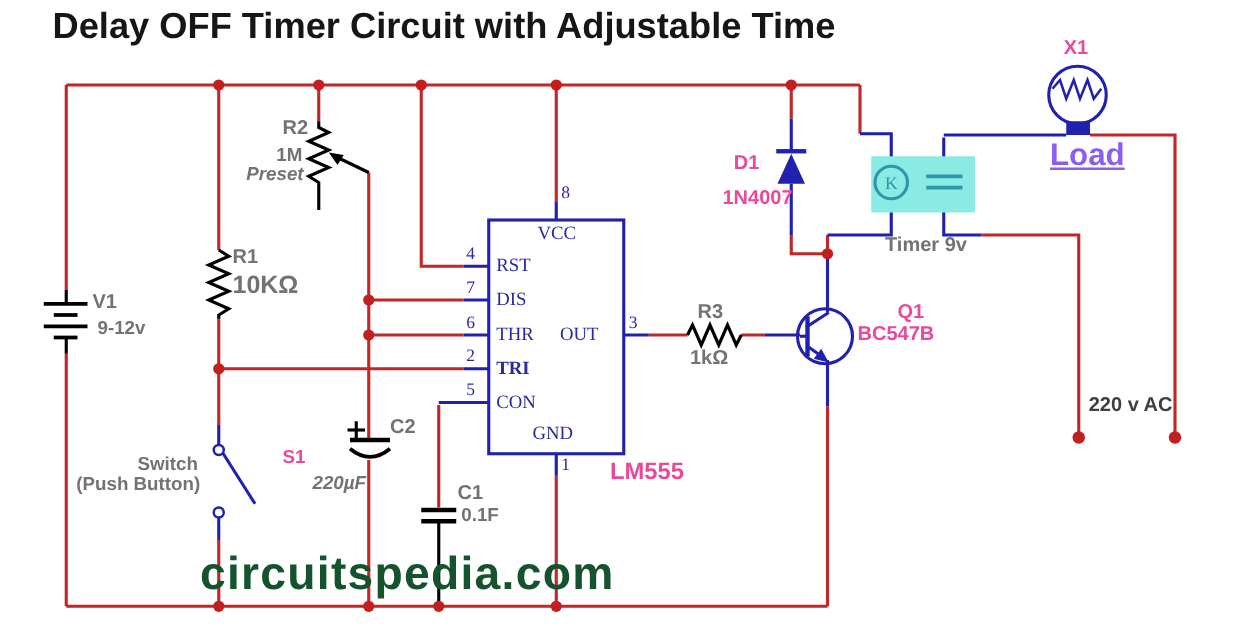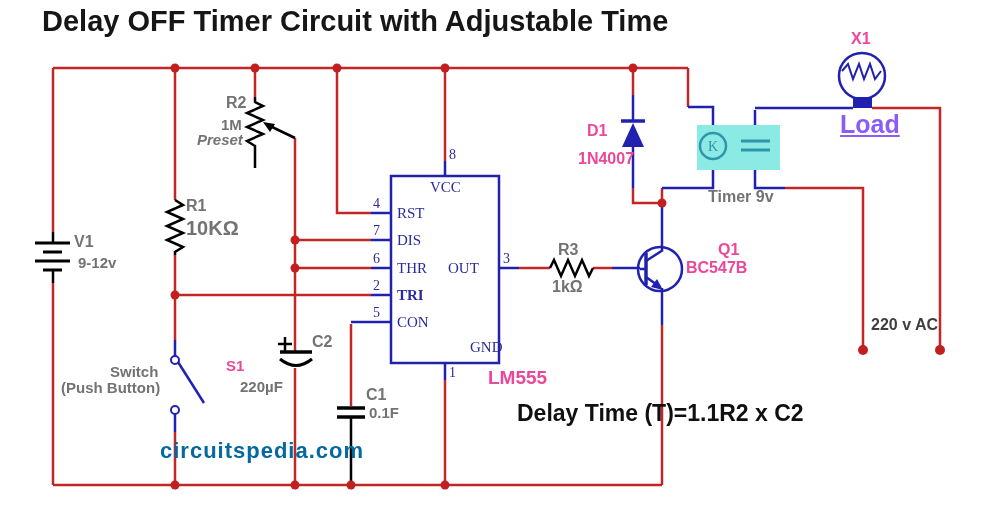--- a/index.html
+++ b/index.html
@@ -7,21 +7,21 @@
          font-family:"Liberation Sans", sans-serif;}
   #circuit-svg{position:absolute;left:0;top:0;}
   .lbl{position:absolute;font-weight:bold;white-space:nowrap;line-height:1;}
   .dark{color:#737373;}
   .blue{color:#ec4899;}
   .gray{color:#8b5cf6;text-decoration:underline;}
   .pin{font-family:"Liberation Serif", serif;color:#2a2a9e;font-weight:normal;font-size:15px;}
   .num{font-family:"Liberation Serif", serif;color:#2a2a9e;font-weight:normal;font-size:14px;}
   .title{font-size:29px;color:#161616;letter-spacing:0px;margin-left:14px;}
   .formula{font-size:23px;color:#101010;}
-  .watermark{font-size:22px;color:#0369a1;letter-spacing:1px;}
+  .watermark{font-size:37px;color:#14532d;letter-spacing:1px;}
 </style>
 </head>
 <body>
 
 <div id="stage">
 
   <svg id="circuit-svg" width="1008" height="507" viewBox="0 0 1008 507">
 
     <g stroke="#c22626" stroke-width="2.5" fill="none">
 
@@ -178,50 +178,49 @@
   <div class="lbl dark" style="left:186px;top:218px;font-size:20px;">10KΩ</div>
 
   <div class="lbl dark" style="left:74px;top:234px;font-size:16px;">V1</div>
   <div class="lbl dark" style="left:78px;top:255px;font-size:15px;">9-12v</div>
 
   <div class="lbl dark" style="left:110px;top:364px;font-size:15px;">Switch</div>
   <div class="lbl dark" style="left:61px;top:380px;font-size:15px;">(Push Button)</div>
   <div class="lbl blue" style="left:204px;top:358px;font-size:15px;margin-left:22px;">S1</div>
 
   <div class="lbl dark" style="left:312px;top:334px;font-size:16px;">C2</div>
-  <div class="lbl dark" style="left:240px;top:379px;font-size:15px;">220µF</div>
+  <div class="lbl dark" style="left:250px;top:379px;font-size:15px;font-style:italic;">220µF</div>
 
   <div class="lbl dark" style="left:366px;top:387px;font-size:16px;">C1</div>
   <div class="lbl dark" style="left:369px;top:405px;font-size:15px;">0.1F</div>
 
   <div class="lbl blue" style="left:488px;top:368px;font-size:19px;">LM555</div>
 
   <div class="lbl blue" style="left:587px;top:123px;font-size:16px;">D1</div>
   <div class="lbl blue" style="left:578px;top:151px;font-size:16px;">1N4007</div>
 
   <div class="lbl dark" style="left:558px;top:242px;font-size:16px;">R3</div>
   <div class="lbl dark" style="left:552px;top:279px;font-size:16px;">1kΩ</div>
 
   <div class="lbl blue" style="left:686px;top:242px;font-size:16px;margin-left:32px;">Q1</div>
   <div class="lbl blue" style="left:686px;top:260px;font-size:16px;">BC547B</div>
 
   <div class="lbl dark" style="left:708px;top:189px;font-size:16px;">Timer 9v</div>
   <div class="lbl" style="left:871px;top:317px;font-size:16px;color:#3f3f3f;">220 v AC</div>
 
-  <div class="lbl formula" style="left:517px;top:402px;">Delay Time (T)=1.1R2 x C2</div>
   <div class="lbl watermark" style="left:160px;top:440px;">circuitspedia.com</div>
 
   <div class="lbl pin" style="left:430px;top:180px;">VCC</div>
   <div class="lbl pin" style="left:397px;top:206px;">RST</div>
   <div class="lbl pin" style="left:397px;top:233px;">DIS</div>
   <div class="lbl pin" style="left:397px;top:261px;">THR</div>
   <div class="lbl pin" style="left:397px;top:288px;font-weight:bold;">TRI</div>
   <div class="lbl pin" style="left:397px;top:315px;">CON</div>
   <div class="lbl pin" style="left:448px;top:261px;">OUT</div>
-  <div class="lbl pin" style="left:426px;top:340px;margin-left:44px;">GND</div>
+  <div class="lbl pin" style="left:426px;top:340px;">GND</div>
 
   <div class="lbl num" style="left:449px;top:148px;">8</div>
   <div class="lbl num" style="left:373px;top:197px;">4</div>
   <div class="lbl num" style="left:373px;top:224px;">7</div>
   <div class="lbl num" style="left:373px;top:252px;">6</div>
   <div class="lbl num" style="left:373px;top:279px;">2</div>
   <div class="lbl num" style="left:373px;top:306px;">5</div>
   <div class="lbl num" style="left:503px;top:252px;">3</div>
   <div class="lbl num" style="left:449px;top:366px;">1</div>
 

